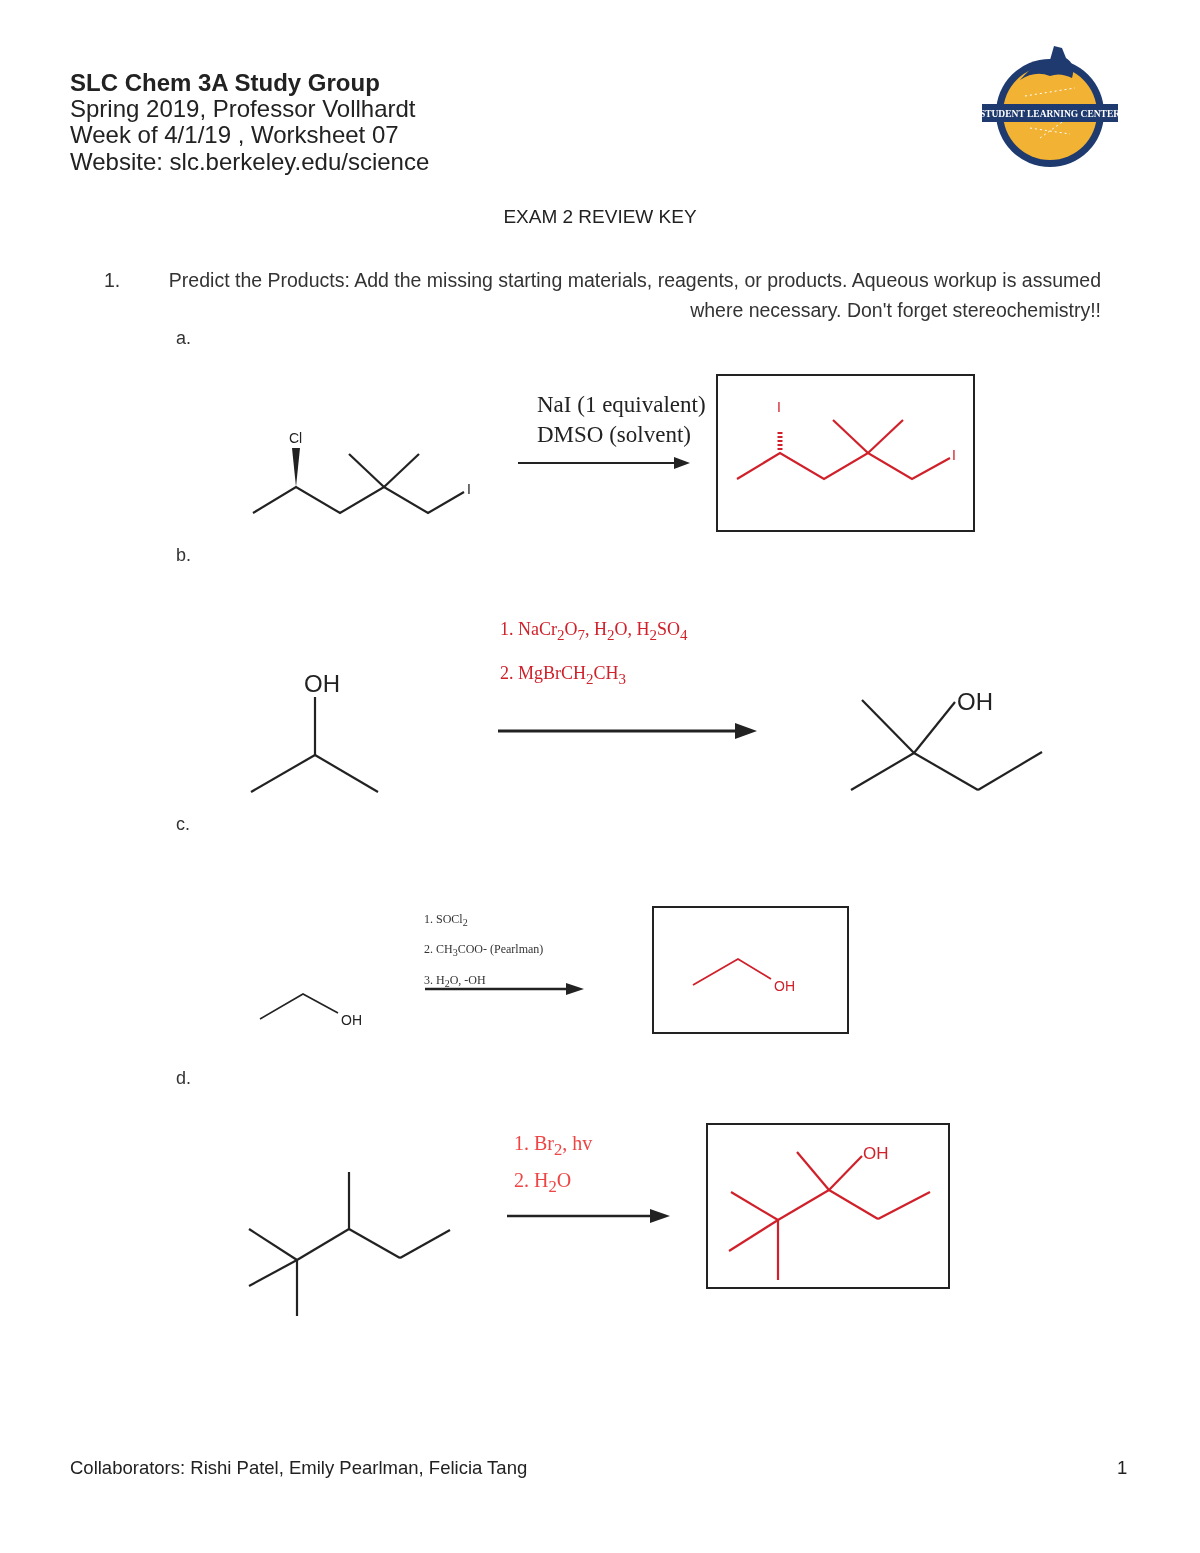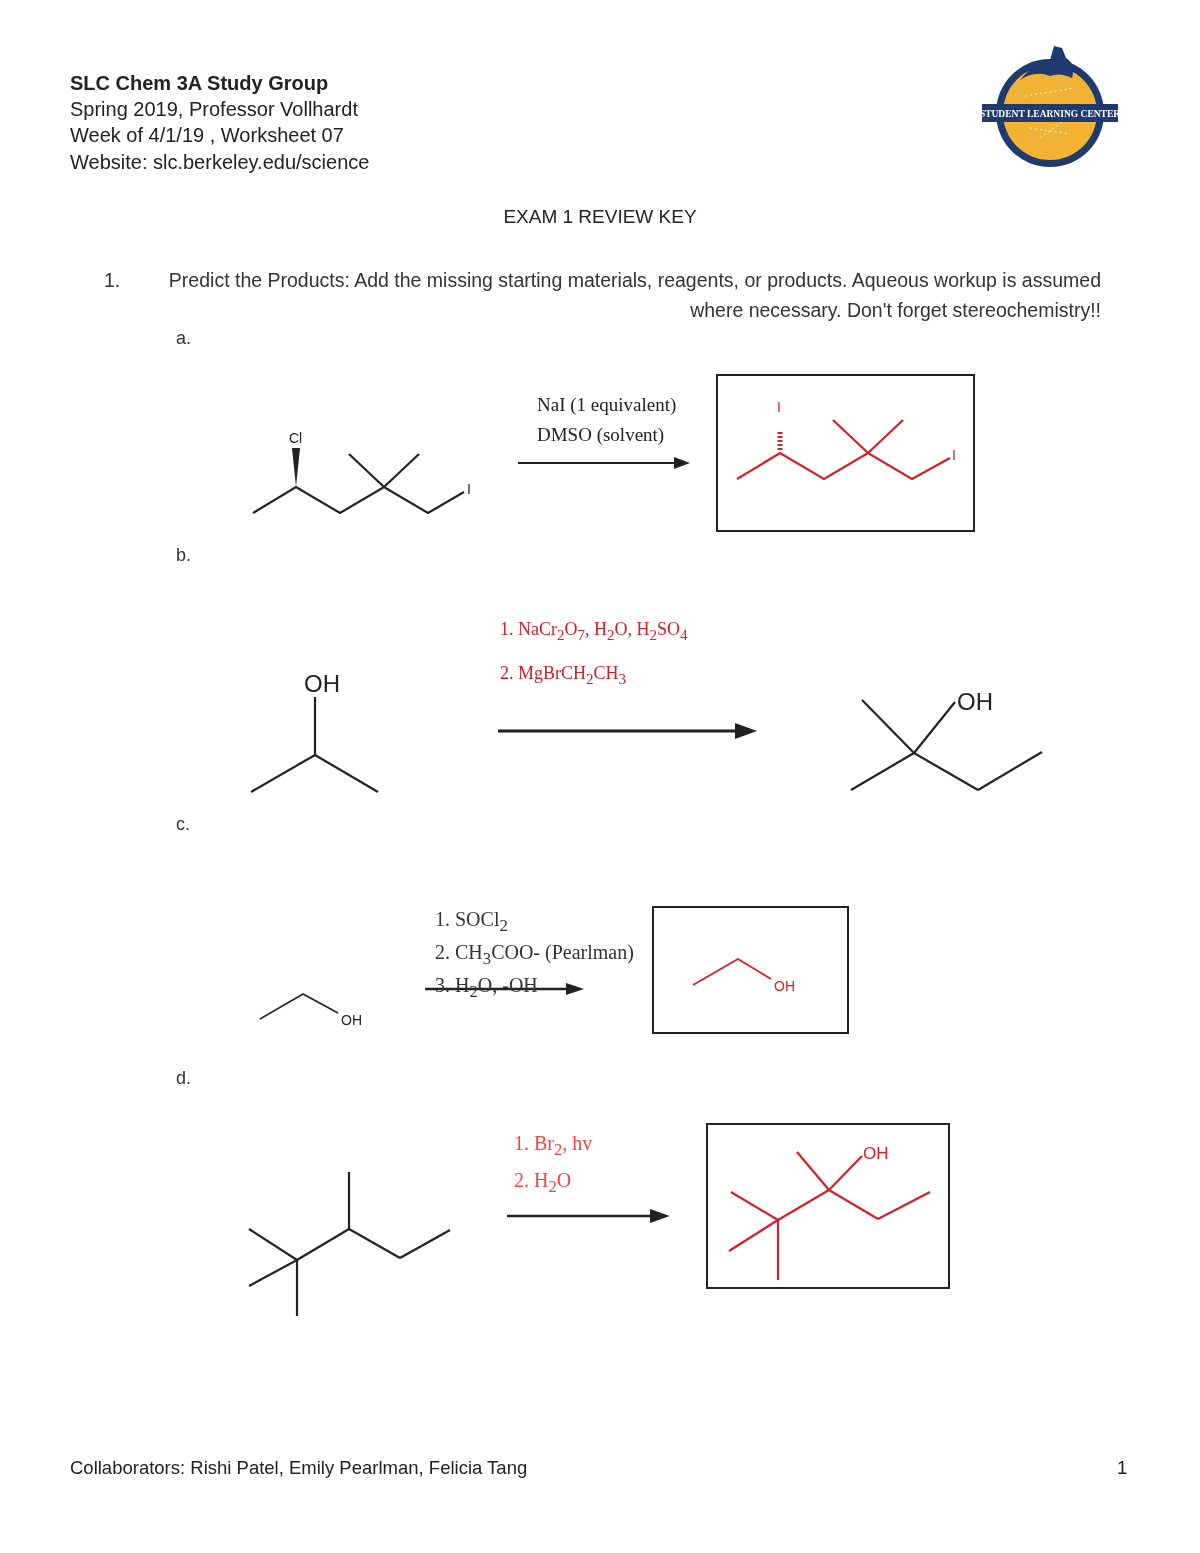--- a/index.html
+++ b/index.html
@@ -1,27 +1,27 @@
 <!DOCTYPE html>
 <html><head>
 <meta charset="utf-8">
 <style>
   html, body { margin:0; padding:0; background:#ffffff; }
   body { width:1200px; height:1553px; position:relative; overflow:hidden;
          font-family:"Liberation Sans", "DejaVu Sans", sans-serif; color:#222; }
   .abs { position:absolute; }
-  .hdr { left:70px; font-size:20px; line-height:26px; }
+  .hdr { left:70px; font-size:24px; line-height:26px; }
   .hdr.bold { font-weight:bold; }
   .title { left:0; width:1200px; top:206px; text-align:center; font-size:19px; }
   .q1 { left:104px; top:265px; width:1000px; font-size:19.5px; line-height:30px; color:#333; }
   .q1 .num { position:absolute; left:0; top:0; }
   .q1 .txt { position:absolute; left:37px; top:0; width:960px;text-align:right; }
   .sub { left:176px; font-size:18px; color:#333; }
   .serif { font-family:"Liberation Serif", "DejaVu Serif", serif; }
-  .reag { font-size:19px; line-height:30px; color:#222; }
+  .reag { font-size:23px; line-height:30px; color:#222; }
   .reag-red { color:#d0202a; font-size:18px; line-height:38px; }
   .footer { left:70px; top:1457px; font-size:18.5px; color:#222; }
   .pagenum { left:1117px; top:1457px; font-size:18.5px; }
   svg { position:absolute; left:0; top:0; }
   .lbl { font-family:"Liberation Sans", sans-serif; }
 </style>
 </head>
 <body>
 
 <div class="abs hdr bold" style="top:70px;">SLC Chem 3A Study Group</div>
@@ -33,21 +33,21 @@
   <svg width="140" height="135" viewBox="0 0 140 135">
     <circle cx="70" cy="75" r="54" fill="#1f3a6e"></circle>
     <circle cx="70" cy="75" r="47" fill="#f2b233"></circle>
     <path d="M40 42 Q60 20 70 22 L74 8 L82 10 L86 20 Q96 26 92 40 Q80 34 70 38 Q55 32 40 42 Z" fill="#1f3a6e"></path>
     <path d="M45 58 L95 50 M50 90 L90 96 M60 100 L85 82" stroke="#fff" stroke-width="1" stroke-dasharray="2 3" fill="none"></path>
     <rect x="2" y="66" width="136" height="18" fill="#1f3a6e"></rect>
     <text x="70" y="79" text-anchor="middle" font-size="9.5" font-weight="bold" fill="#fff" font-family="Liberation Serif, serif">STUDENT LEARNING CENTER</text>
   </svg>
 </div>
 
-<div class="abs title">EXAM 1 REVIEW KEY</div>
+<div class="abs title">EXAM 2 REVIEW KEY</div>
 
 <div class="abs q1">
   <span class="num">1.</span>
   <span class="txt">Predict the Products: Add the missing starting materials, reagents, or products. Aqueous workup is assumed where necessary. Don't forget stereochemistry!!</span>
 </div>
 
 <div class="abs sub" style="top:328px;">a.</div>
 <div class="abs sub" style="top:545px;">b.</div>
 <div class="abs sub" style="top:814px;">c.</div>
 <div class="abs sub" style="top:1068px;">d.</div>
@@ -153,21 +153,21 @@
 
 <div class="abs serif reag-red" style="left:500px; top:610px;">
   <div>
     <span>1. NaCr</span><sub>2</sub><span>O</span><sub>7</sub><span>, H</span><sub>2</sub><span>O, H</span><sub>2</sub><span>SO</span><sub>4</sub>
   </div>
   <div>
     <span>2. MgBrCH</span><sub>2</sub><span>CH</span><sub>3</sub>
   </div>
 </div>
 
-<div class="abs serif" style="left:435px; top:906px; font-size:20px; line-height:27px; color:#333;">
+<div class="abs serif" style="left:424px; top:906px; font-size:12px; line-height:27px; color:#333;">
   <div><span>1. SOCl</span><sub>2</sub><span></span></div>
   <div><span>2. CH</span><sub>3</sub><span>COO- (Pearlman)</span></div>
   <div><span>3. H</span><sub>2</sub><span>O, -OH</span></div>
 </div>
 
 <div class="abs serif" style="left:514px; top:1128px; font-size:20px; line-height:30px; color:#ef4444;">
   <div><span>1. Br</span><sub>2</sub><span>, hv</span></div>
   <div><span>2. H</span><sub>2</sub><span>O</span></div>
 </div>
 

